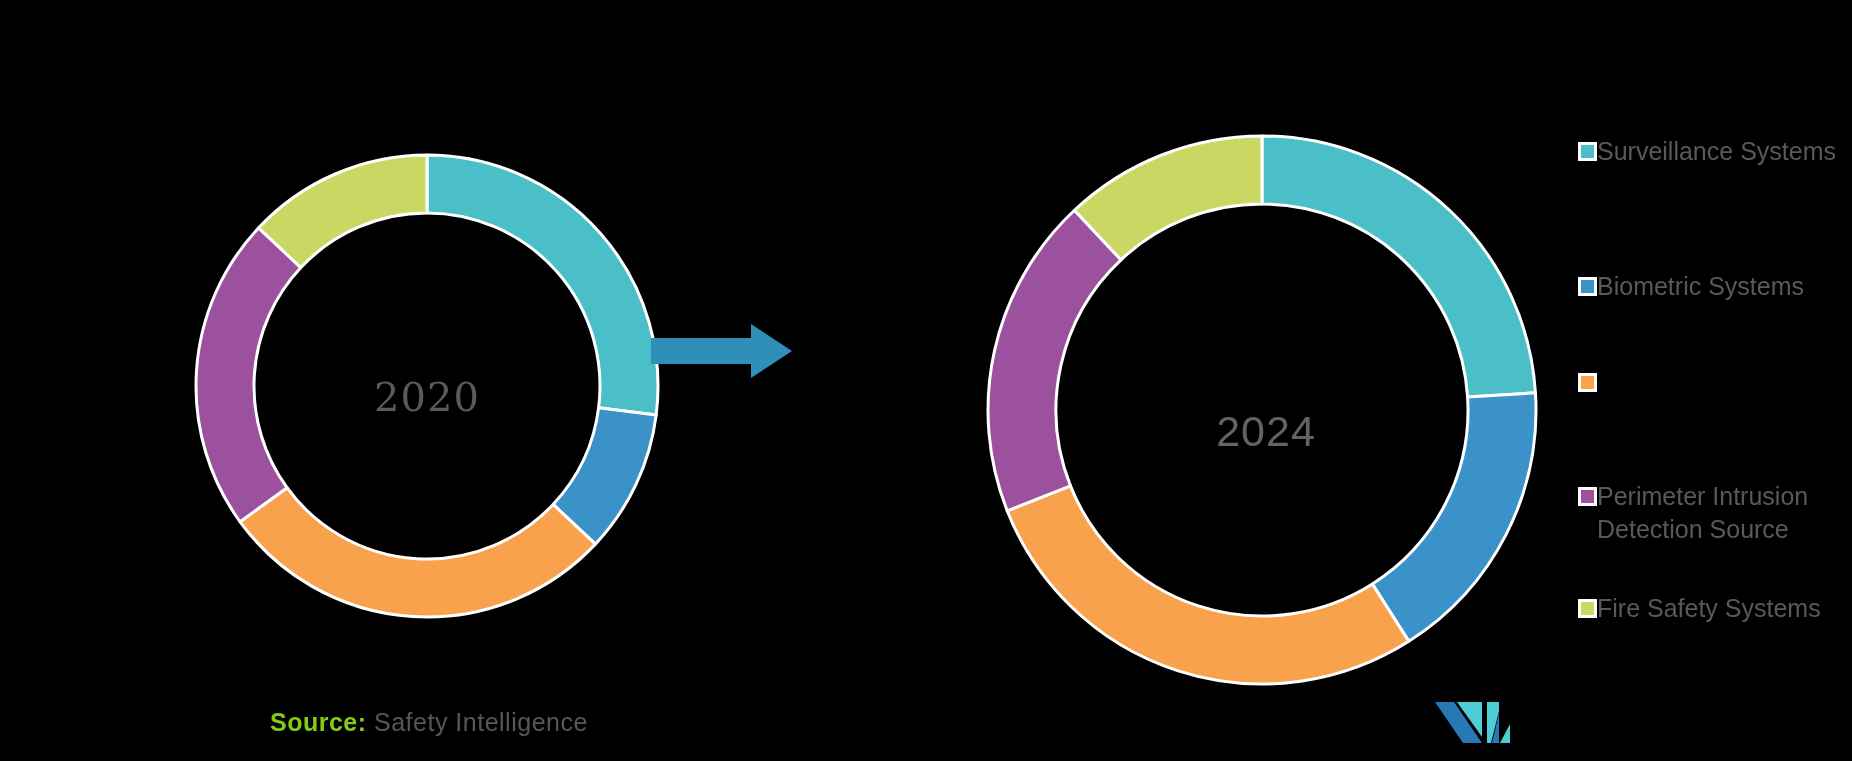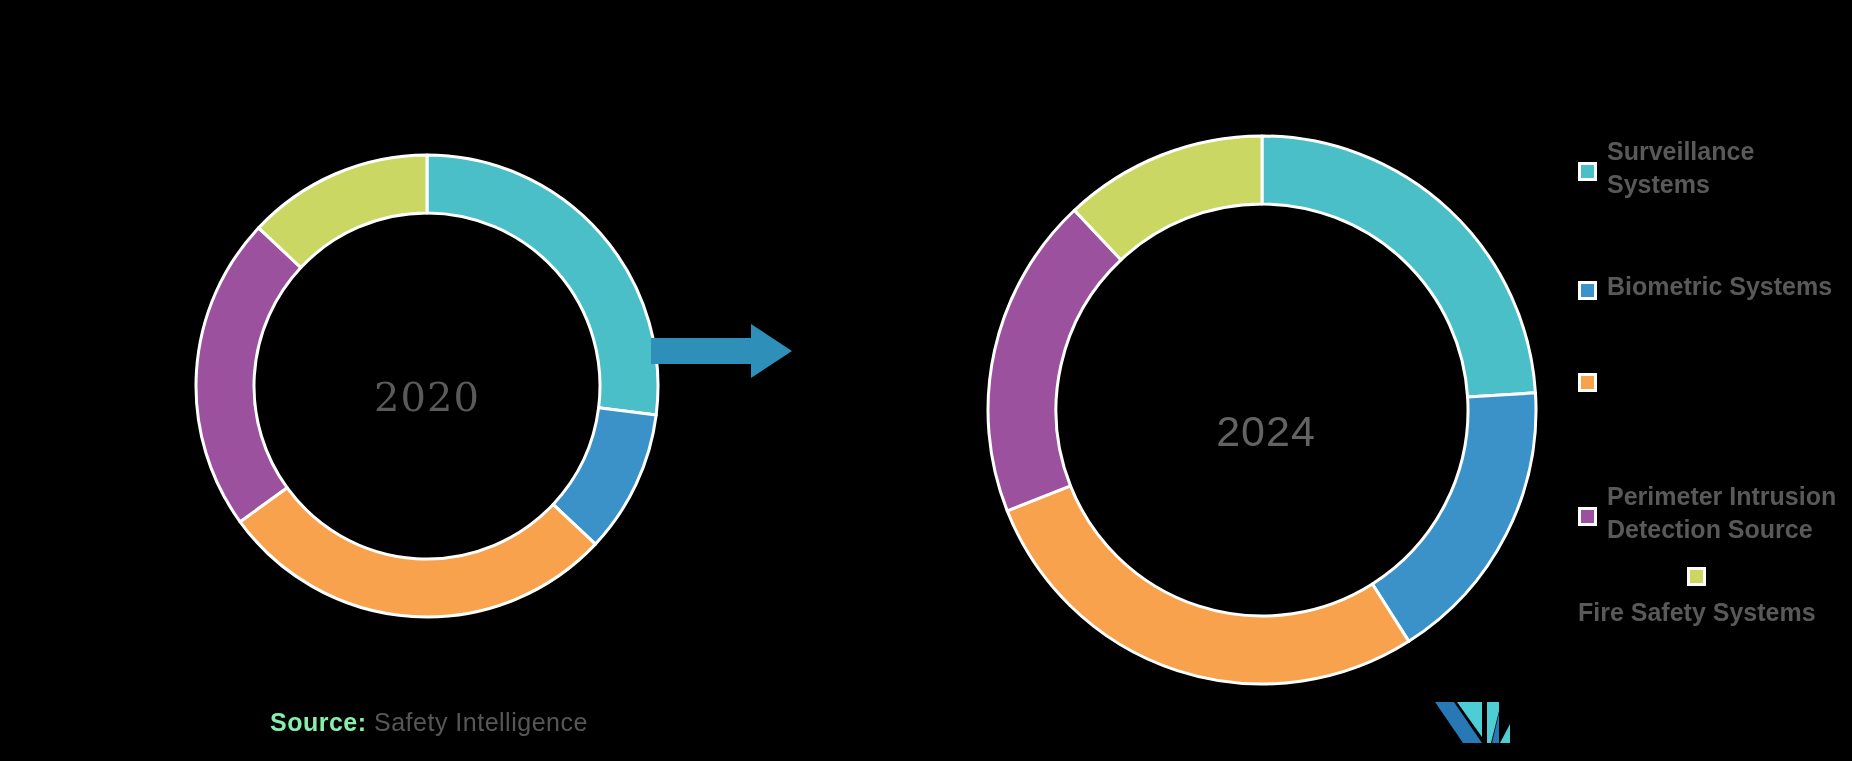--- a/index.html
+++ b/index.html
@@ -8,26 +8,26 @@
     font-family:"Liberation Sans",sans-serif;
   }
   .donut-svg{position:absolute;}
   #donut-0{left:191px;top:150px;}
   #donut-1{left:982px;top:130px;}
   .center-label{position:absolute;transform:translate(-50%,-50%);}
   .label-0{left:427px;top:397px;font-family:"DejaVu Serif",serif;font-size:40px;color:#5a5a5a;letter-spacing:1px;}
   .label-1{left:1266px;top:408px;font-family:"Liberation Sans",sans-serif;font-size:43px;color:#636363;letter-spacing:1px;margin-top:23px;}
   .arrow-wrap{position:absolute;left:651px;top:324px;}
   .legend{position:absolute;left:1578px;top:0;width:268px;}
-  .legend-item{position:absolute;left:0;display:flex;gap:10px;align-items:center;font-weight:bold;}
-  .li-0{top:135px;} .li-1{top:250px;margin-top:20px;} .li-2{top:366px;} .li-3{top:480px;} .li-4{top:560px;flex-direction:column;}
+  .legend-item{position:absolute;left:0;display:flex;align-items:flex-start;}
+  .li-0{top:135px;} .li-1{top:250px;margin-top:20px;} .li-2{top:366px;} .li-3{top:480px;} .li-4{top:592px;}
   .swatch{width:13px;height:13px;border:3px solid #fff;flex:none;margin-top:7px;}
   .legend-label{color:#595959;font-size:25px;line-height:33px;}
   .source-line{position:absolute;left:270px;top:708px;font-size:25px;color:#575757;letter-spacing:0.5px;}
-  .source-line .src-bold{font-weight:bold;color:#86efac;}
+  .source-line .src-bold{font-weight:bold;color:#84cc16;}
   .logo{position:absolute;left:1435px;top:701px;}
 </style>
 </head>
 <body style="background: rgb(0, 0, 0);">
 
 <svg id="donut-0" class="donut-svg" width="472" height="472" viewBox="0 0 472 472">
     <path d="M 236 5 A 231 231 0 0 1 465.17849600364434 264.9519769533543 L 407.63584332740464 257.68264940662465 A 173 173 0 0 0 236 63 Z" fill="#4BBFC7" stroke="#FFFFFF" stroke-width="3" stroke-linejoin="round"></path>
     <path d="M 465.17849600364434 264.9519769533543 A 231 231 0 0 1 404.39175293434613 394.13038146952704 L 362.11157254390423 354.4266493256631 A 173 173 0 0 0 407.63584332740464 257.68264940662465 Z" fill="#3B92C8" stroke="#FFFFFF" stroke-width="3" stroke-linejoin="round"></path>
     <path d="M 404.39175293434613 394.13038146952704 A 231 231 0 0 1 49.117074299387156 371.7783932795613 L 96.0400599731341 337.68684864659787 A 173 173 0 0 0 362.11157254390423 354.4266493256631 Z" fill="#F9A24D" stroke="#FFFFFF" stroke-width="3" stroke-linejoin="round"></path>
     <path d="M 49.117074299387156 371.7783932795613 A 231 231 0 0 1 67.60824706565381 77.86961853047308 L 109.88842745609571 117.57335067433698 A 173 173 0 0 0 96.0400599731341 337.68684864659787 Z" fill="#9C519F" stroke="#FFFFFF" stroke-width="3" stroke-linejoin="round"></path>

